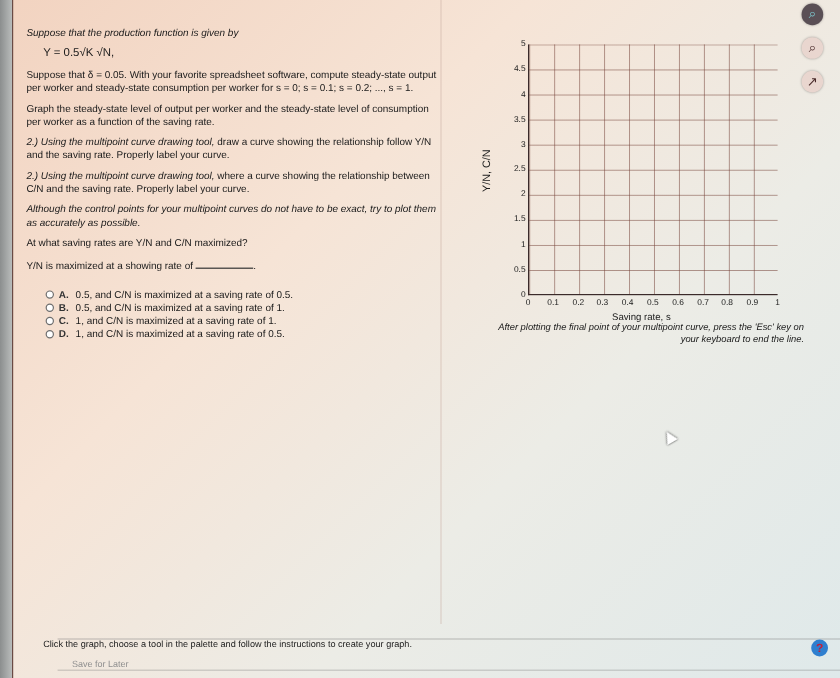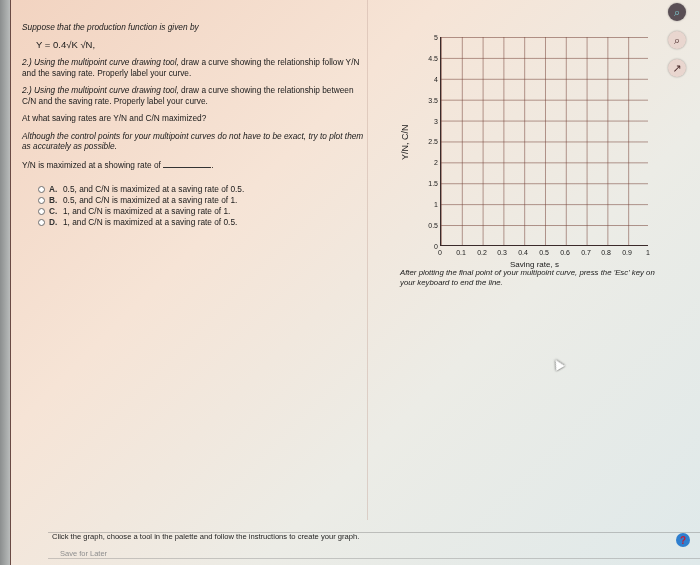--- a/index.html
+++ b/index.html
@@ -49,39 +49,39 @@
       linear-gradient(to bottom, rgba(120,70,60,0.55) 1px, transparent 1px);
     background-size: 20.8px 20.9px;
     box-sizing:border-box;
     cursor:crosshair;
   }
   .ytick { position:absolute; font-size:7px; right:230px; transform:translateY(-50%); }
   .xtick { position:absolute; font-size:7px; top:219px; transform:translateX(-50%); }
   .x-title { position:absolute; left:112px; top:230px; font-size:8px; }
 
   .graph-note {
-    position:absolute; left:400px; top:268px; width:270px; text-align:left;
+    position:absolute; left:400px; top:268px; width:270px; text-align:right;
     font-size:7.8px; line-height:10px; font-style:italic;
   }
 
   .tools { position:absolute; left:668px; top:3px; width:22px; }
   .tool-btn {
     width:18px; height:18px; border-radius:50%; margin-bottom:10px;
     background:#e9d6cf; box-shadow:0 0 2px rgba(0,0,0,0.35);
     display:flex; align-items:center; justify-content:center;
     font-size:11px; color:#4a2a2a; cursor:pointer;
   }
   .tool-btn.dark { background:#5a4f55; color:#7ec9d0; }
 
   .footer-line {
     position:absolute; left:48px; top:532px; width:652px; height:1px;
     background:rgba(120,120,120,0.4);
   }
   .instructions {
-    position:absolute; left:52px; top:532px; font-size:7.6px; color:#222;
+    position:absolute; left:36px; top:532px; font-size:7.6px; color:#222;
   }
   .save-later {
     position:absolute; left:60px; top:549px; font-size:7.5px; color:#8f8f8f;
     cursor:pointer;
   }
   .bottom-line {
     position:absolute; left:48px; top:558px; width:652px; height:1px;
     background:rgba(120,120,120,0.35);
   }
   .help-btn {
@@ -98,25 +98,27 @@
   }
 </style>
 </head>
 <body>
 
 <div class="left-bezel"></div>
 <div class="divider-v"></div>
 
 <div class="question-panel">
   <p class="italic">Suppose that the production function is given by</p>
-  <p class="eq">Y = 0.4√K √N,</p>
+  <p class="eq">Y = 0.5√K √N,</p>
+  <p class="mt">Suppose that δ = 0.05. With your favorite spreadsheet software, compute steady-state output per worker and steady-state consumption per worker for s = 0; s = 0.1; s = 0.2; ..., s = 1.</p>
+  <p class="mt">Graph the steady-state level of output per worker and the steady-state level of consumption per worker as a function of the saving rate.</p>
   <p class="mt"><span class="italic">2.) Using the multipoint curve drawing tool,</span><span> draw a curve showing the relationship follow Y/N and the saving rate. Properly label your curve.</span></p>
-  <p class="mt"><span class="italic">2.) Using the multipoint curve drawing tool,</span><span> draw a curve showing the relationship between C/N and the saving rate. Properly label your curve.</span></p>
+  <p class="mt"><span class="italic">2.) Using the multipoint curve drawing tool,</span><span> where a curve showing the relationship between C/N and the saving rate. Properly label your curve.</span></p>
+  <p class="mt italic">Although the control points for your multipoint curves do not have to be exact, try to plot them as accurately as possible.</p>
   <p class="mt">At what saving rates are Y/N and C/N maximized?</p>
-  <p class="mt italic">Although the control points for your multipoint curves do not have to be exact, try to plot them as accurately as possible.</p>
   <p class="mt"><span>Y/N is maximized at a showing rate of</span> <span class="blank"></span>.</p>
 
   <div class="choices">
     <div class="choice">
       <span class="radio"></span>
       <span class="choice-letter">A.</span>
       <span>0.5, and C/N is maximized at a saving rate of 0.5.</span>
     </div>
     <div class="choice">
       <span class="radio"></span>

